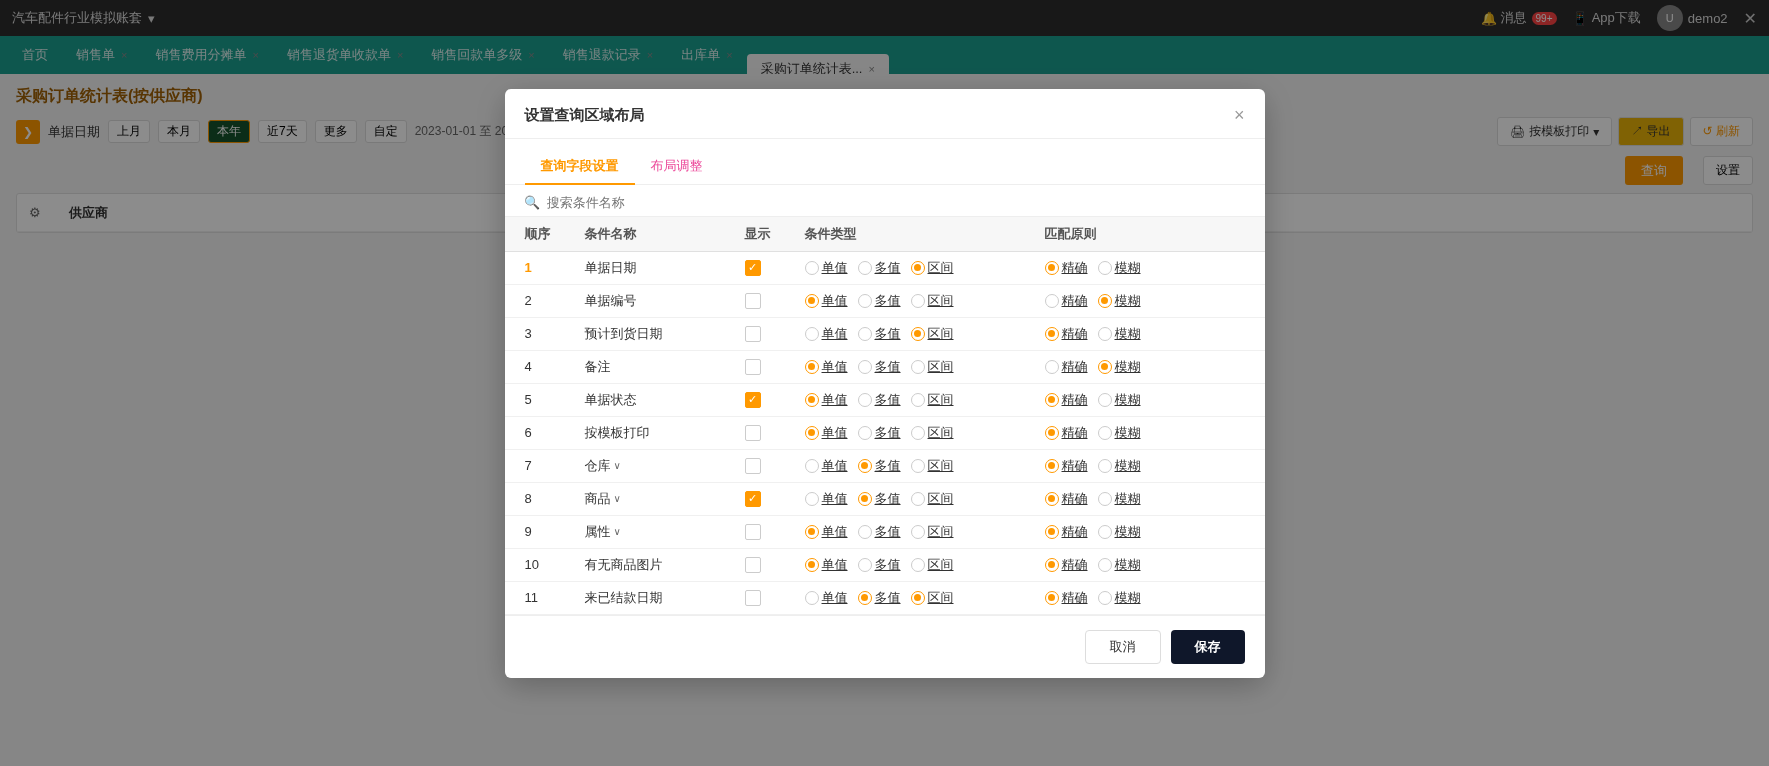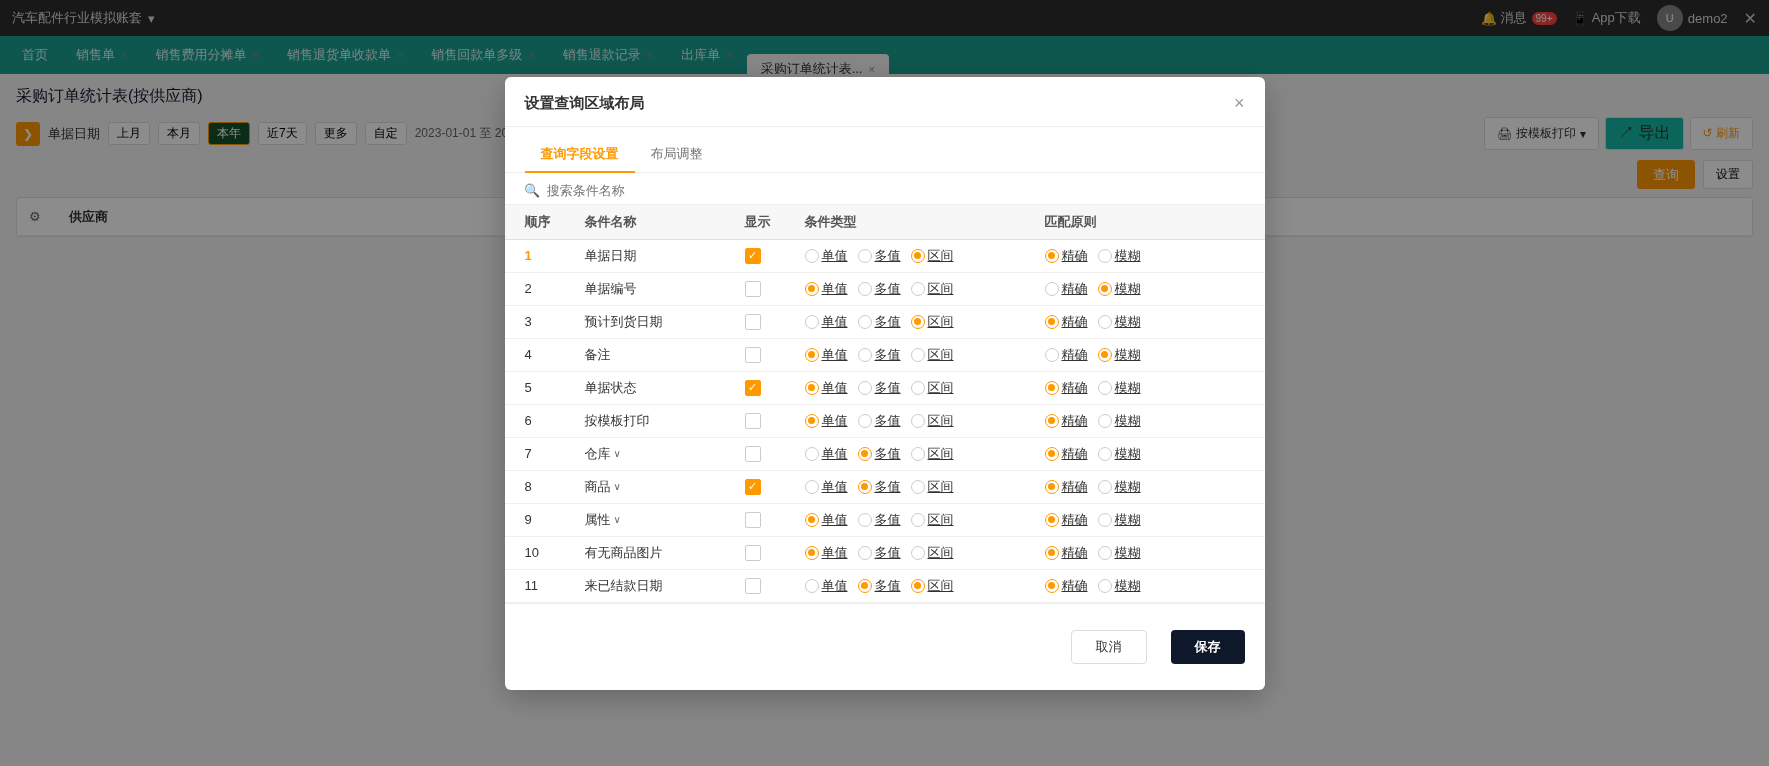--- a/index.html
+++ b/index.html
@@ -48,21 +48,21 @@
     .tab-item .close-x { color: #888; font-size: 11px; }
     .close-btn-top { margin-left: auto; color: #ccc; font-size: 16px; cursor: pointer; }
 
     
     .page-content {
       background: #f5f5f5;
       padding: 12px 16px;
       min-height: calc(766px - 74px);
       position: relative;
     }
-    .page-title { font-size: 16px; font-weight: normal; color: #0f172a; margin-bottom: 10px; }
+    .page-title { font-size: 16px; font-weight: bold; color: #a16207; margin-bottom: 10px; }
 
     
     .toolbar {
       display: flex;
       align-items: center;
       margin-bottom: 10px;
       gap: 8px;
     }
     .toolbar-toggle {
       background: #f90;
@@ -73,21 +73,21 @@
       height: 24px;
       cursor: pointer;
       font-size: 12px;
       display: flex; align-items: center; justify-content: center;
     }
     .date-btn { padding: 2px 8px; border: 1px solid #ddd; border-radius: 3px; background: white; cursor: pointer; font-size: 12px; }
     .date-btn.active { background: #14532d; color: white; border-color: #f90; }
     .date-range { font-size: 12px; color: #666; }
     .top-right-btns { margin-left: auto; display: flex; gap: 6px; }
     .btn-print { padding: 5px 12px; border: 1px solid #ddd; border-radius: 3px; background: white; cursor: pointer; color: #333; font-size: 12px; display: flex; align-items: center; gap: 4px; }
-    .btn-export { padding: 5px 12px; border: 1px solid #ddd; border-radius: 3px; background: #14b8a6; cursor: pointer; color: #333; font-size: 16px; }
+    .btn-export { padding: 5px 12px; border: 1px solid #ddd; border-radius: 3px; background: #eab308; cursor: pointer; color: #333; font-size: 12px; }
     .btn-refresh { padding: 5px 12px; border: 1px solid #ddd; border-radius: 3px; background: white; cursor: pointer; color: #f90; font-size: 12px; }
     .btn-query { padding: 5px 16px; border-radius: 3px; background: #f90; color: white; border: none; cursor: pointer; font-size: 13px; }
     .btn-settings { padding: 5px 12px; border: 1px solid #ddd; border-radius: 3px; background: white; cursor: pointer; font-size: 12px; }
 
     
     .table-area {
       background: white;
       border: 1px solid #e0e0e0;
       border-radius: 3px;
     }
@@ -138,21 +138,21 @@
     .dialog-tabs {
       display: flex;
       padding: 10px 20px 0;
       border-bottom: 1px solid #eee;
       gap: 0;
     }
     .dialog-tab {
       padding: 8px 16px;
       cursor: pointer;
       font-size: 13px;
-      color: #737373;
+      color: #ec4899;
       border-bottom: 2px solid transparent;
       margin-bottom: -1px;
     }
     .dialog-tab.active {
       color: #f90;
       border-bottom-color: #f90;
       font-weight: bold;
     }
 
     
@@ -227,24 +227,24 @@
       background: white;
     }
     .radio-circle.selected { border-color: #f90; }
     .radio-circle.selected::after { content: ''; width: 7px; height: 7px; background: #f90; border-radius: 50%; display: block; }
 
     
     .match-group { display: flex; align-items: center; gap: 10px; }
 
     
     .dialog-footer {
-      padding: 26px 20px;
+      padding: 14px 20px;
       display: flex;
       justify-content: flex-end;
-      gap: 24px;
+      gap: 10px;
       border-top: 1px solid #eee;
     }
     .btn-cancel {
       padding: 7px 24px;
       border: 1px solid #ddd;
       border-radius: 4px;
       background: white;
       cursor: pointer;
       font-size: 13px;
       color: #333;
@@ -347,21 +347,21 @@
         <span>↗</span>
         <span>导出</span>
       </button>
       <button class="btn-refresh">
         <span>↺</span>
         <span>刷新</span>
       </button>
     </div>
   </div>
 
-  <div style="display:flex;justify-content:flex-end;gap:8px;margin-bottom:8px;">
+  <div style="display:flex;justify-content:flex-end;gap:20px;margin-bottom:8px;">
     <button class="btn-query">查询</button>
     <button class="btn-settings">设置</button>
   </div>
 
   <div class="table-area">
     <div class="table-header">
       <span class="settings-icon-cell">⚙</span>
       <span class="table-col">供应商</span>
       <span class="table-col">供应商...</span>
     </div>

